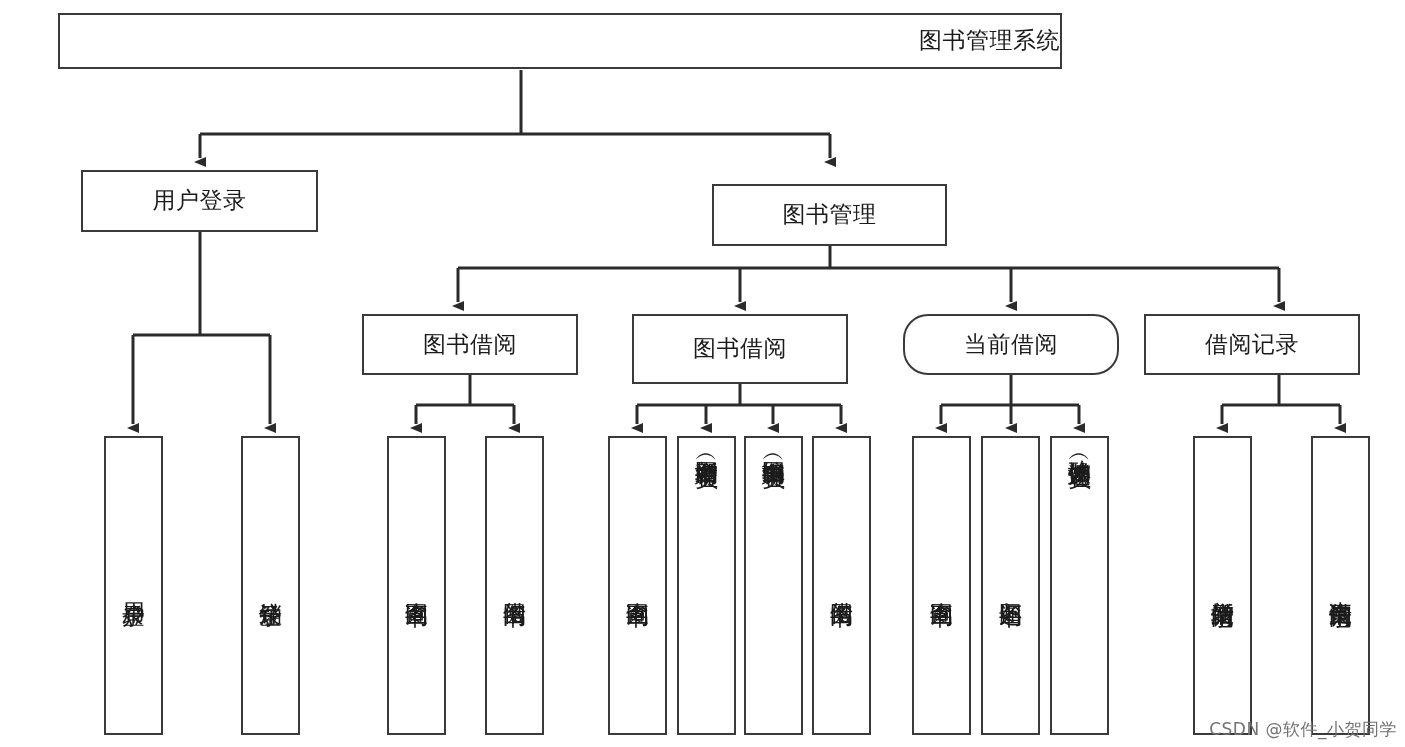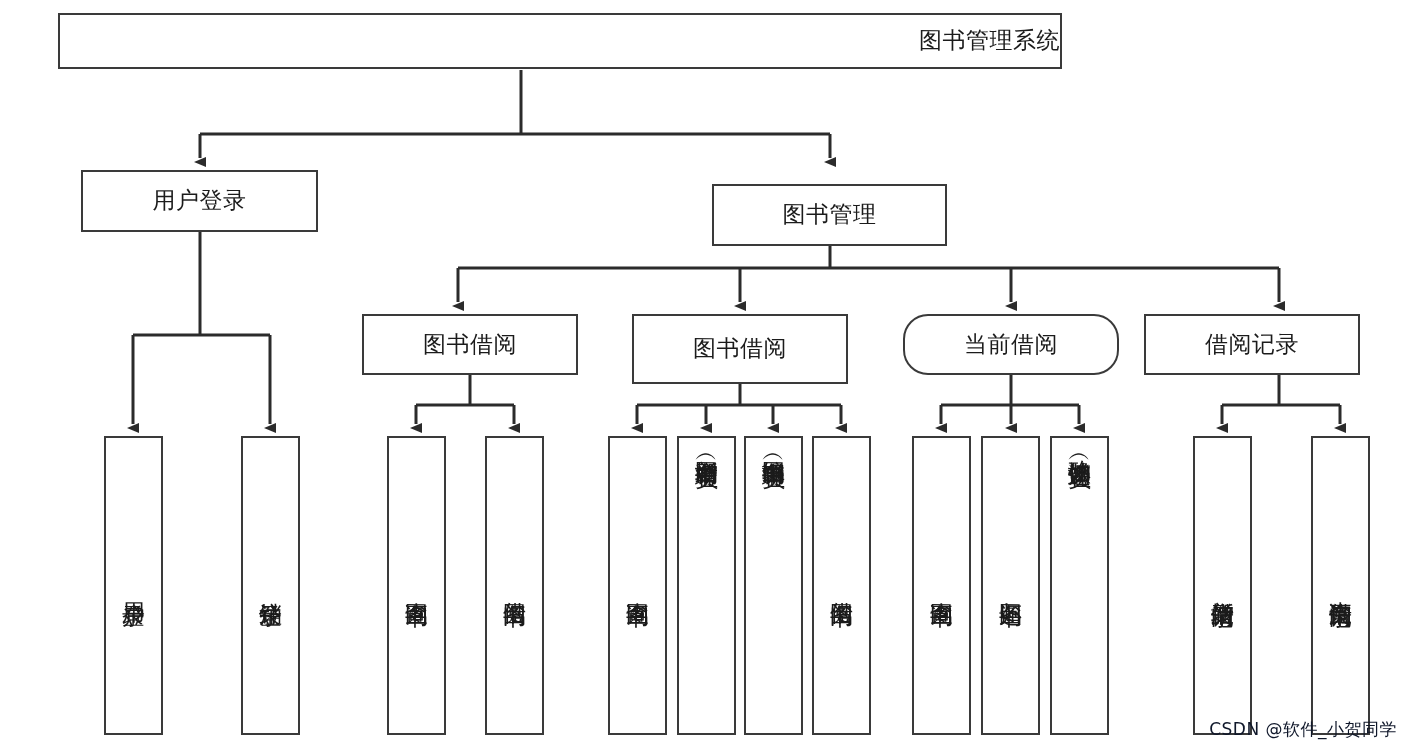--- a/index.html
+++ b/index.html
@@ -65,21 +65,21 @@
   }
   .node-v.centered {
     align-items: center;
     padding-top: 0;
   }
   #watermark {
     position: absolute;
     right: 8px;
     bottom: 6px;
     font-size: 17px;
-    color: #0f172a;
+    color: #737373;
     white-space: nowrap;
     letter-spacing: 0.5px;
   }
 </style>
 </head>
 <body>
 
 <div id="canvas">
 
   <svg id="edges" viewBox="0 0 1405 747" xmlns="http://www.w3.org/2000/svg">

